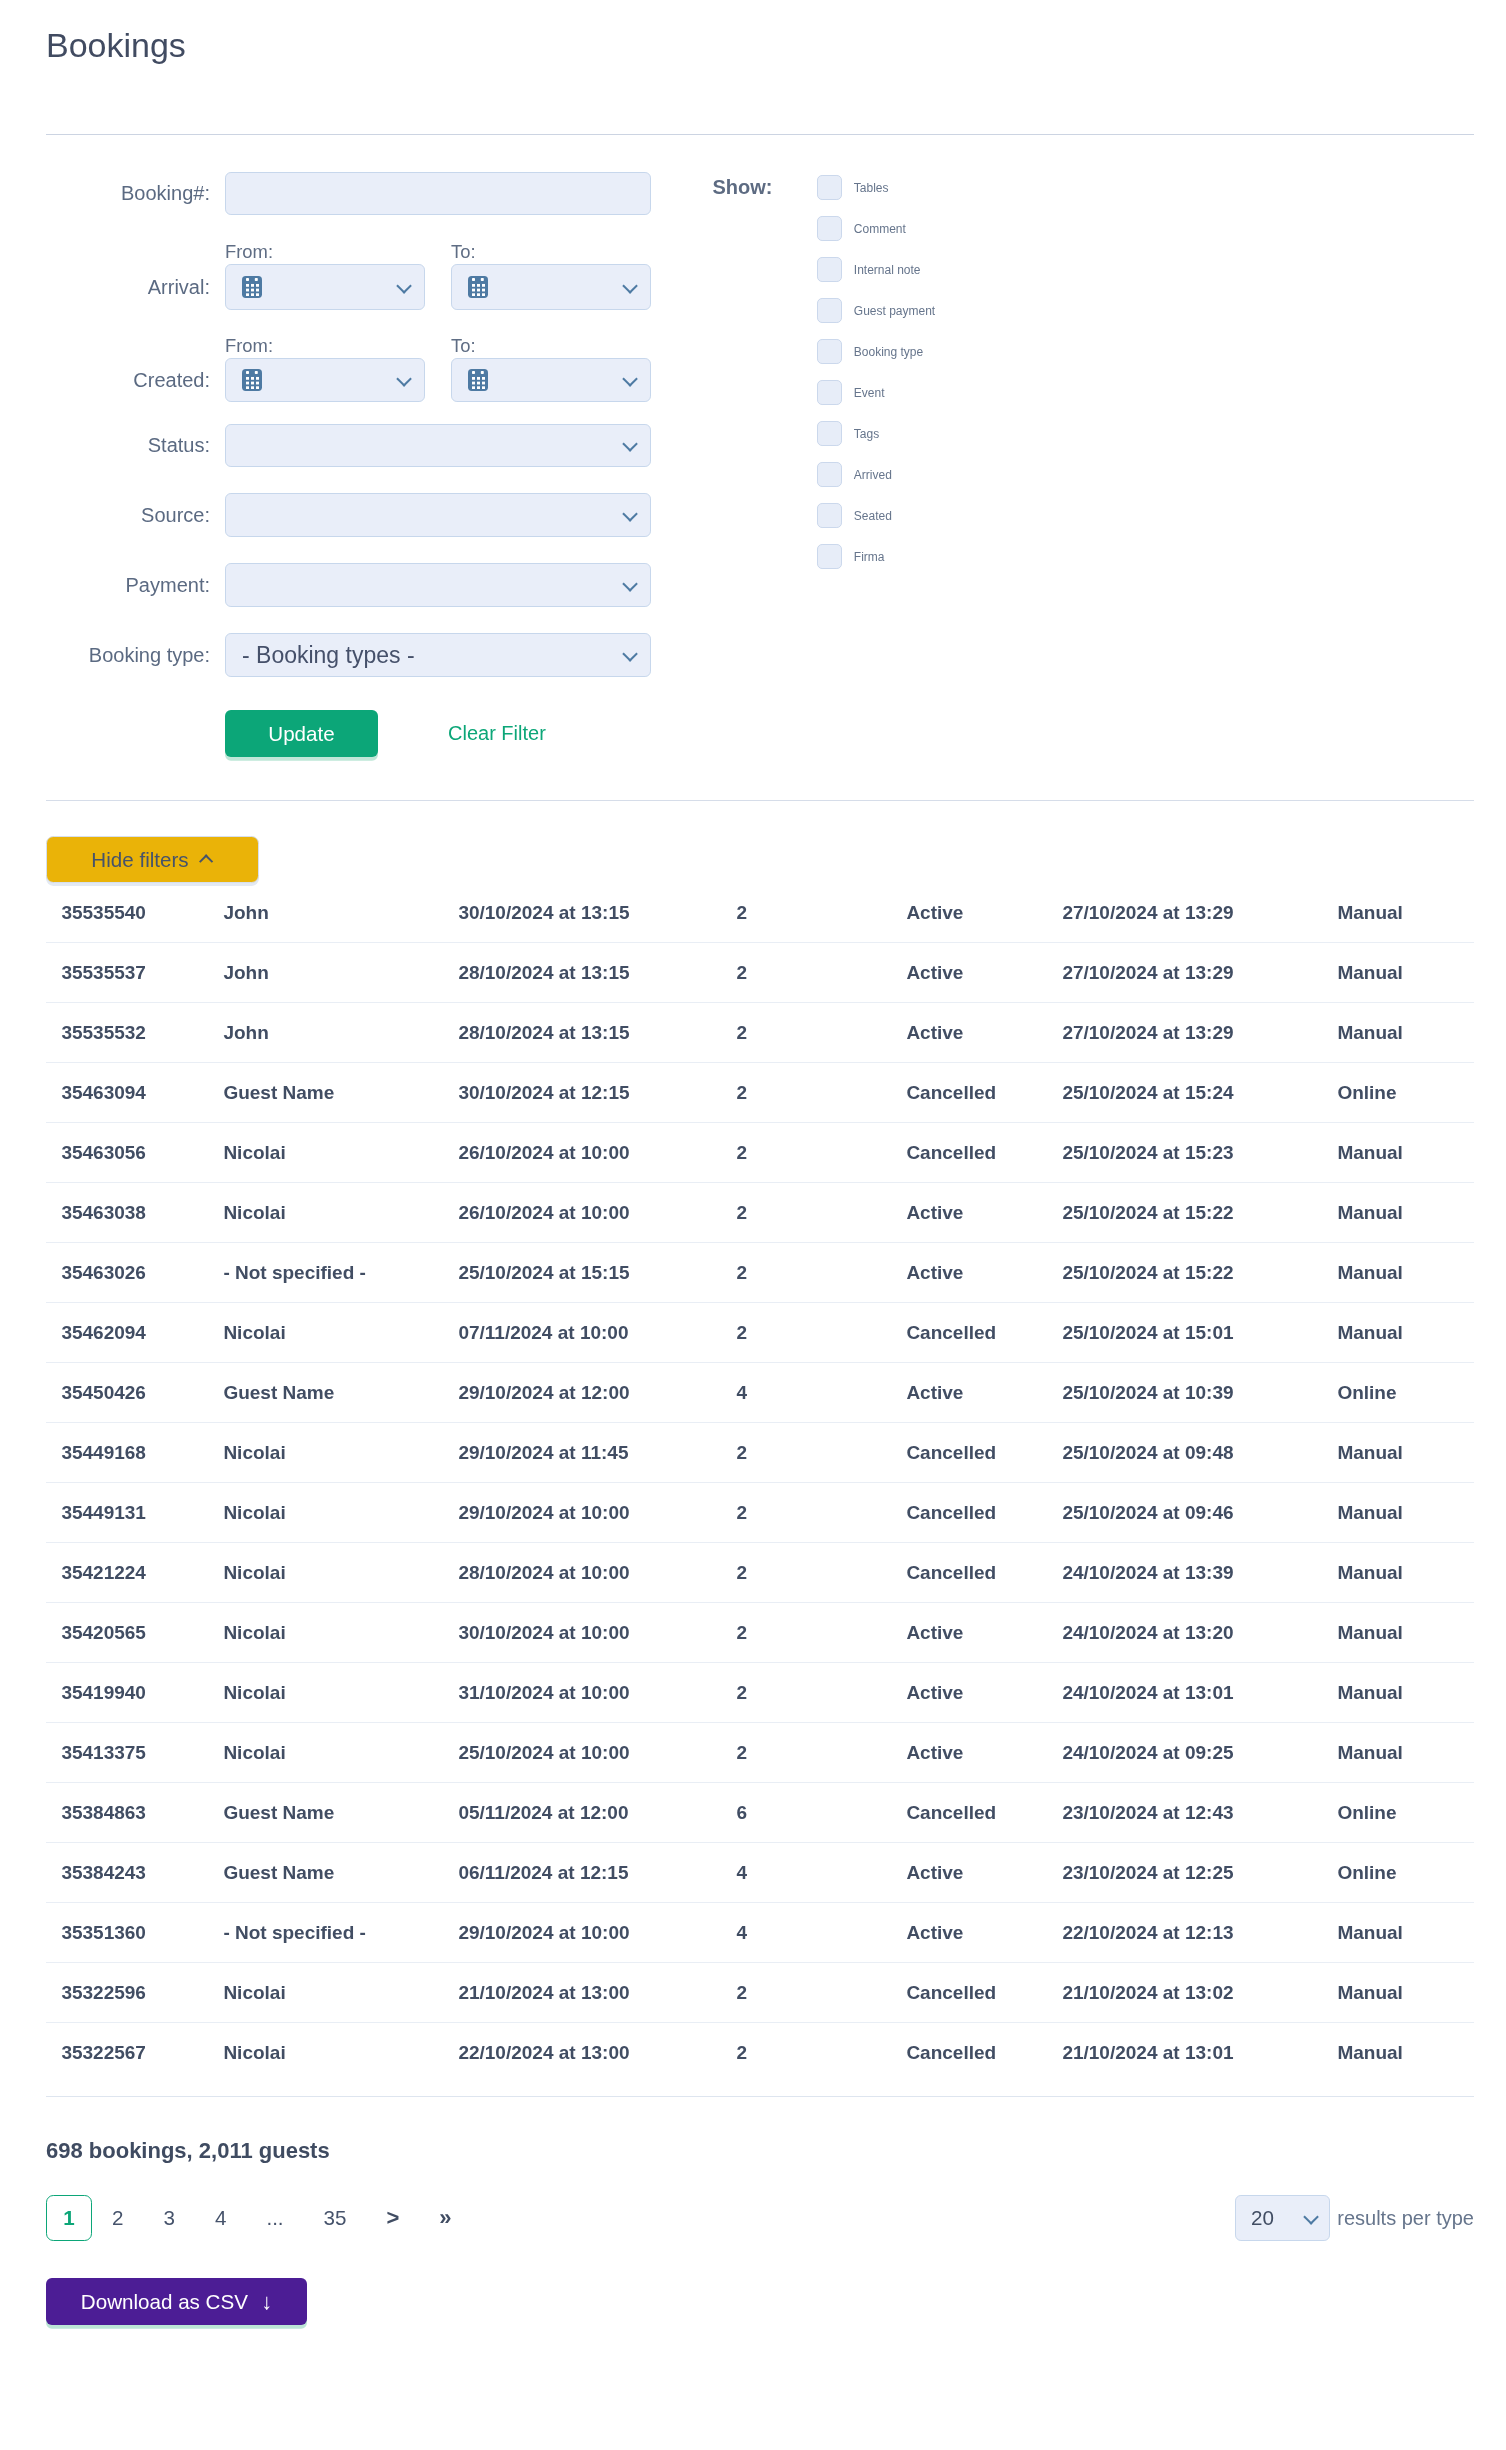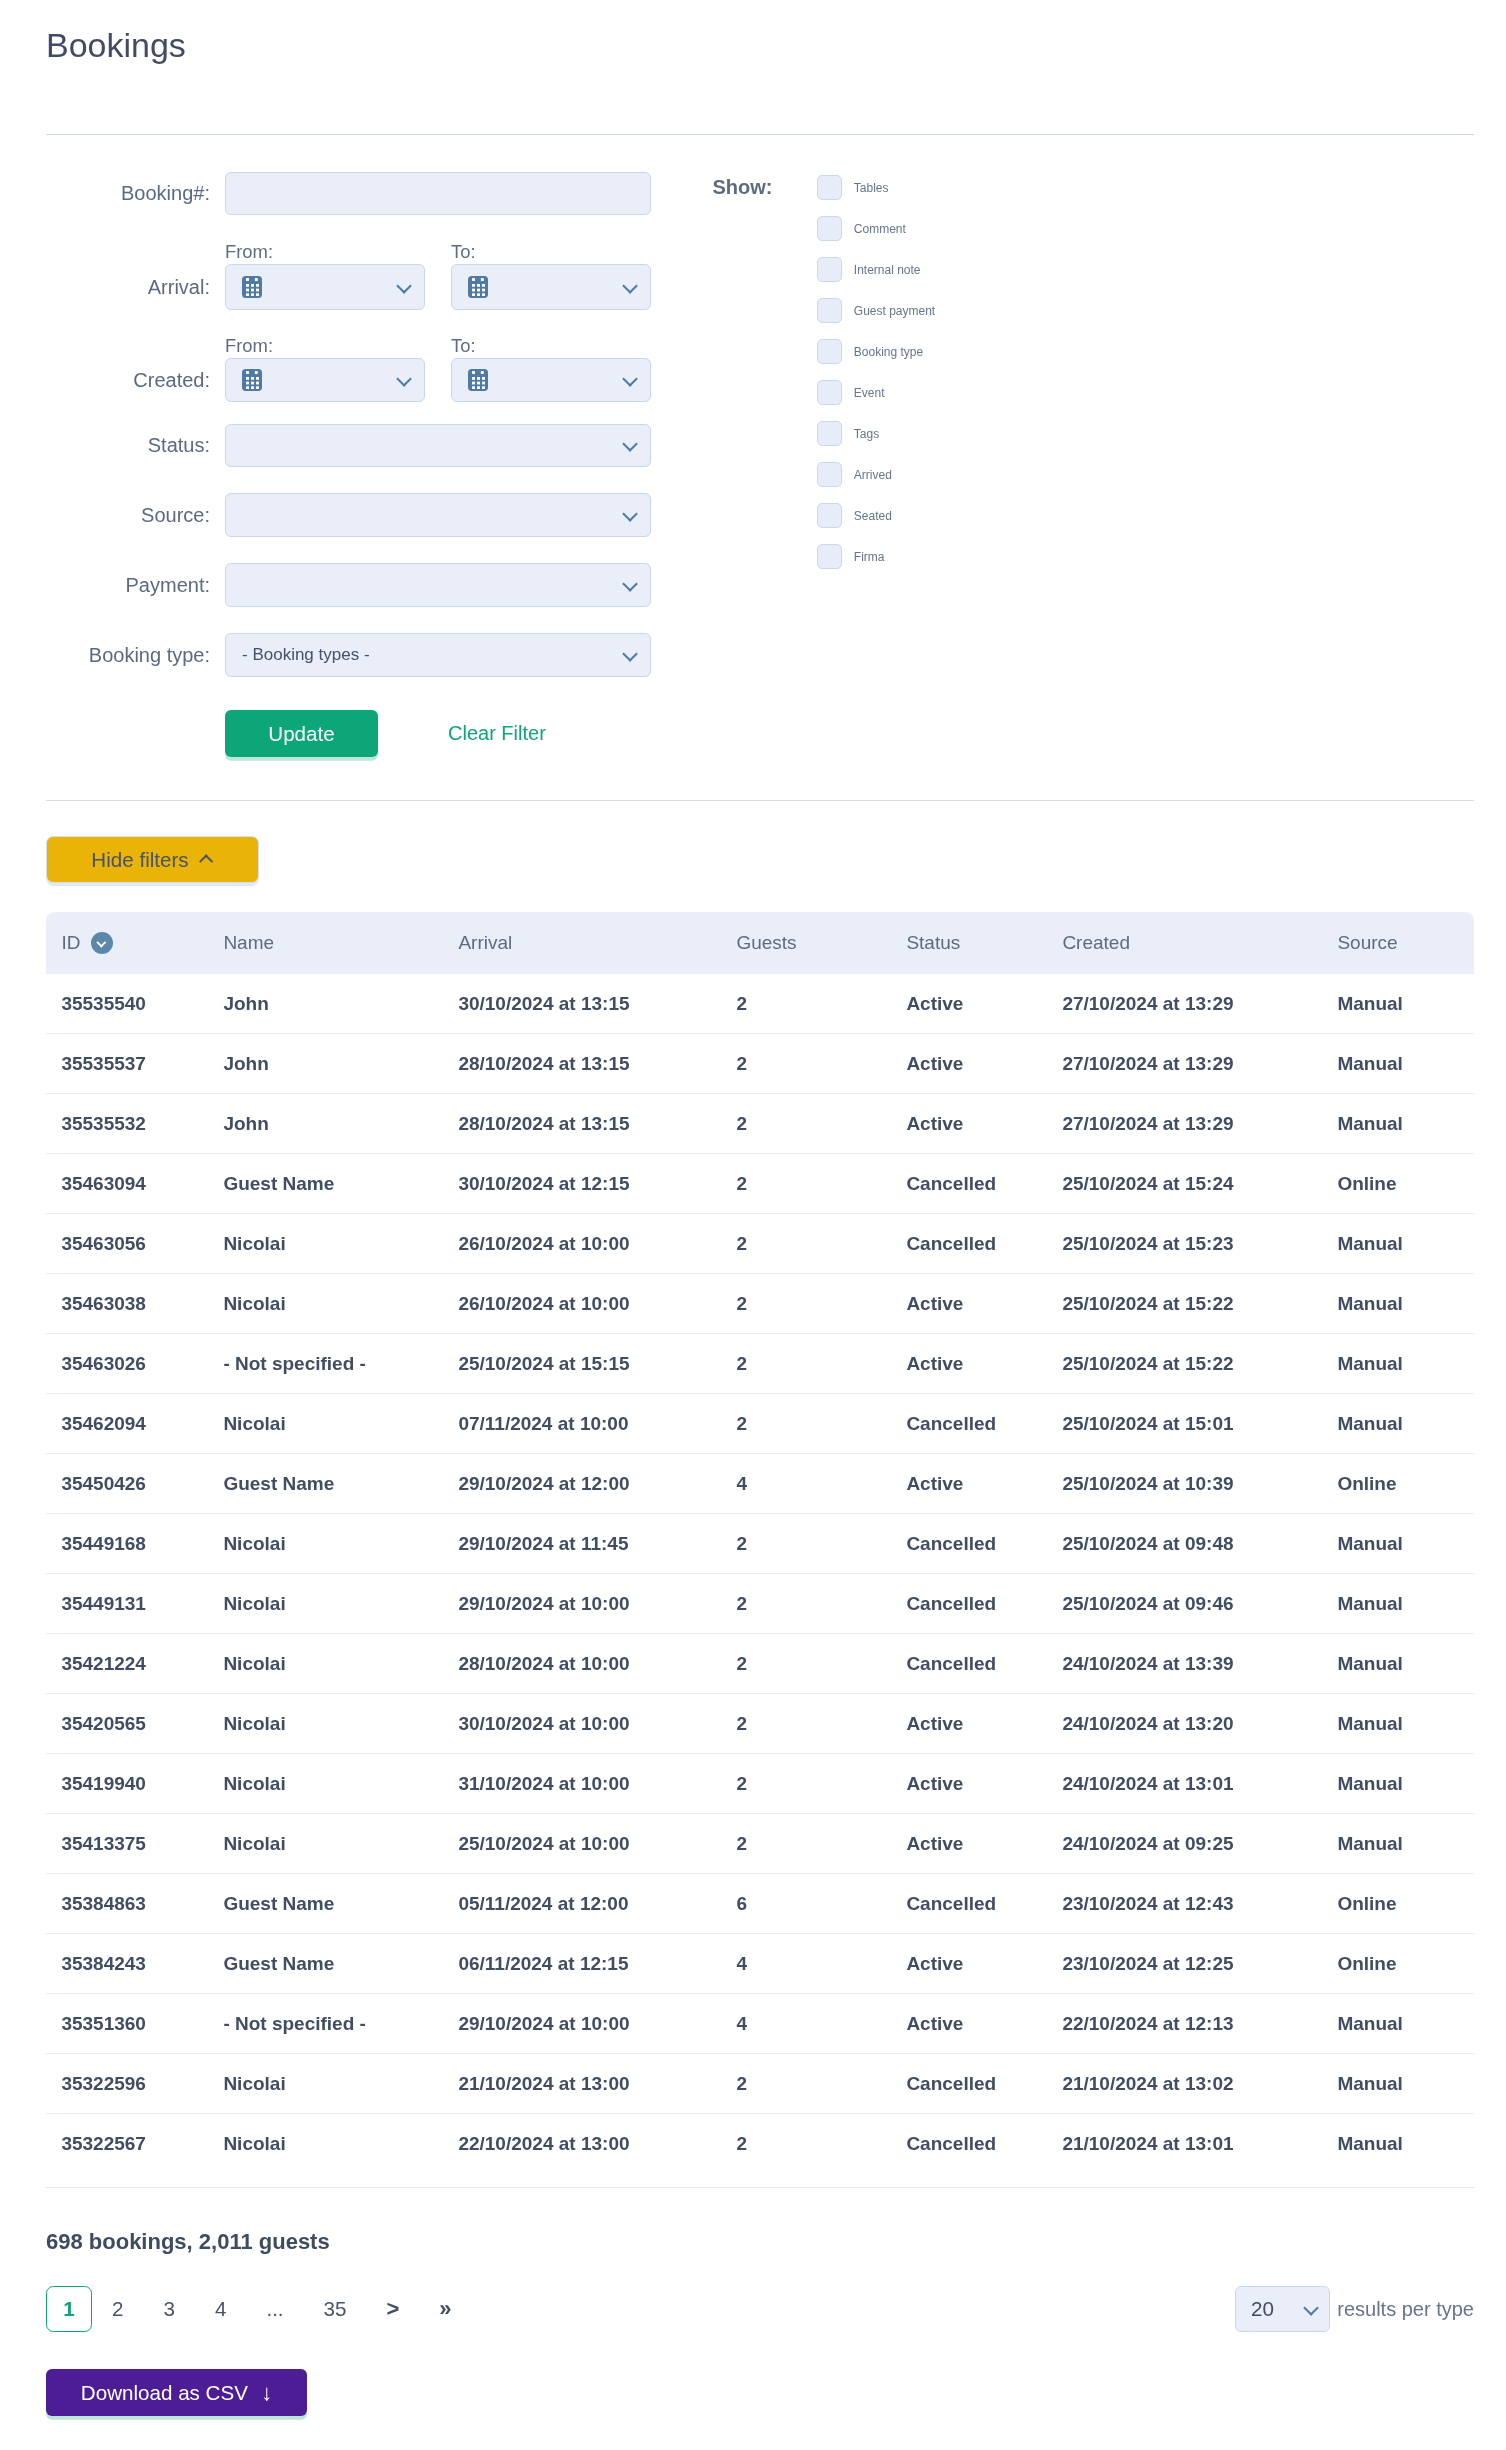--- a/index.html
+++ b/index.html
@@ -54,21 +54,21 @@
     padding: 0 14.7px;
     outline: none;
   }
   .selectbox {
     display: flex;
     align-items: center;
     padding: 0 16px;
     cursor: pointer;
   }
   .selectbox .sel-text {
-    font-size: 17px;
+    font-size: 23px;
     color: #45506a;
     font-weight: 500;
   }
   .chev {
     width: 11px; height: 11px;
     border-right: 2.6px solid #4e7aa3;
     border-bottom: 2.6px solid #4e7aa3;
     transform: rotate(45deg) translateY(-2.2px);
     margin-left: auto;
     flex: none;
@@ -404,34 +404,20 @@
         </label>
       </div>
   </div>
 
   <button class="hide-filters-btn">
     <span>Hide filters</span>
     <span class="chev-up"></span>
   </button>
 
   <div>
-    <div class="thead grid-cols">
-      <div class="th-id">
-        <span>ID</span>
-        <span class="sort-icon">
-            <i></i>
-          </span>
-      </div>
-      <div>Name</div>
-      <div>Arrival</div>
-      <div>Guests</div>
-      <div>Status</div>
-      <div>Created</div>
-      <div>Source</div>
-    </div>
     <div>
         <div class="trow grid-cols">
           <div class="td">35535540</div>
           <div class="td">John</div>
           <div class="td">30/10/2024 at 13:15</div>
           <div class="td">2</div>
           <div class="td">Active</div>
           <div class="td">27/10/2024 at 13:29</div>
           <div class="td">Manual</div>
         </div>

